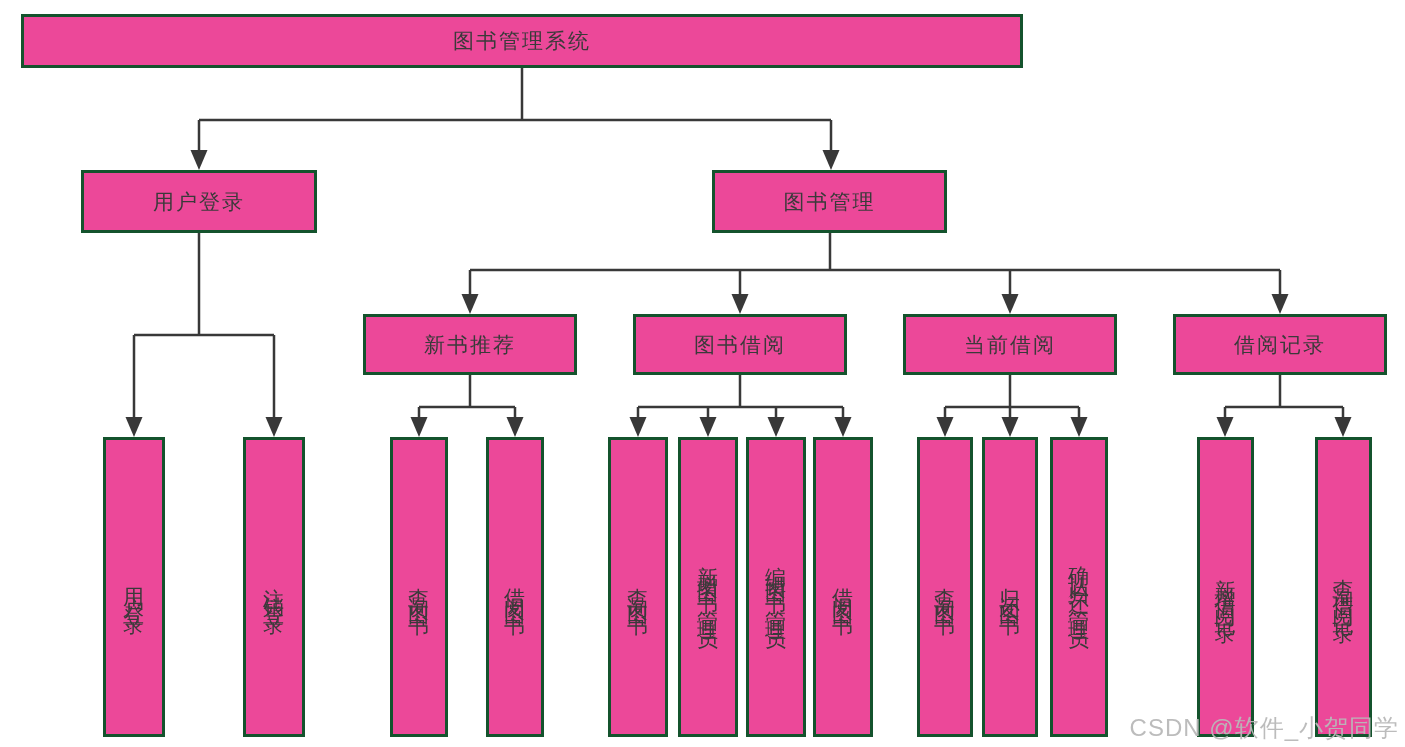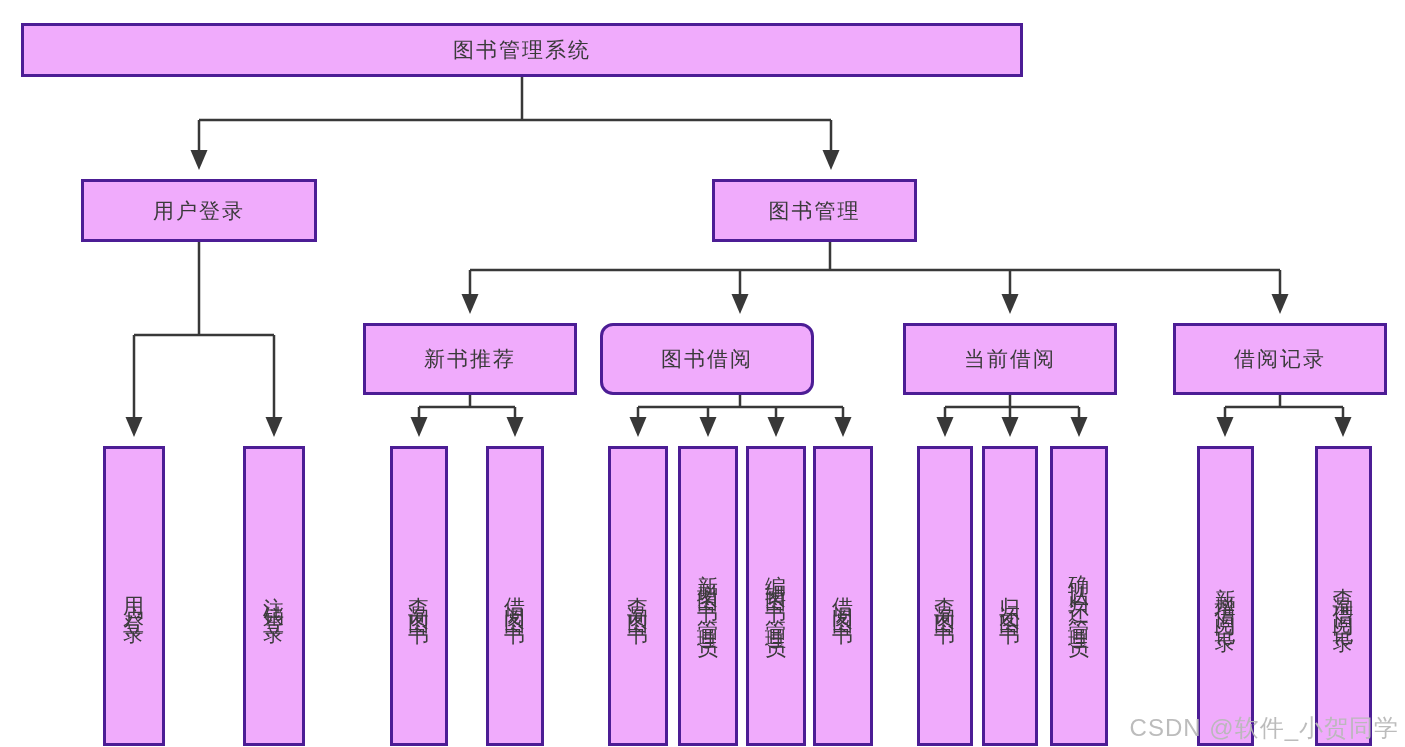--- a/index.html
+++ b/index.html
@@ -12,47 +12,46 @@
     overflow: hidden;
   }
   svg.connectors {
     position: absolute;
     left: 0; top: 0;
     width: 1405px; height: 747px;
   }
   .box {
     position: absolute;
     box-sizing: border-box;
-    border: 3px solid #4c1d95;
-    background: #f0abfc;
+    border: 3px solid #14532d;
+    background: #ec4899;
     display: flex;
     align-items: center;
     justify-content: center;
     color: #3a3a3a;
     font-size: 21px;
     letter-spacing: 2px;
     text-align: center;
-    margin-top: 9px;
   }
   .v {
     writing-mode: vertical-rl;
     text-orientation: mixed;
     letter-spacing: 9px;
     line-height: 1;
     padding-top: 4px;
   }
   
   .b-root   { left: 21px;  top: 14px;  width: 1002px; height: 54px; }
   
   .b-login  { left: 81px;  top: 170px; width: 236px;  height: 63px; }
-  .b-mgmt   { left: 712px; top: 170px; width: 205px;  height: 63px; }
+  .b-mgmt   { left: 712px; top: 170px; width: 235px;  height: 63px; }
   
-  .lvl3     { top: 314px; width: 214px; height: 72px; }
+  .lvl3     { top: 314px; width: 214px; height: 61px; }
   .b-newrec { left: 363px; }
-  .b-borrow { left: 600px; border-radius: 13px; }
+  .b-borrow { left: 633px; }
   .b-cur    { left: 903px; }
   .b-rec    { left: 1173px; }
   
   .leaf     { top: 437px; height: 300px; }
   .lf-1  { left: 103px;  width: 62px; }
   .lf-2  { left: 243px;  width: 62px; }
   .lf-3  { left: 390px;  width: 58px; }
   .lf-4  { left: 486px;  width: 58px; }
   .lf-5  { left: 608px;  width: 60px; }
   .lf-6  { left: 678px;  width: 60px; }

